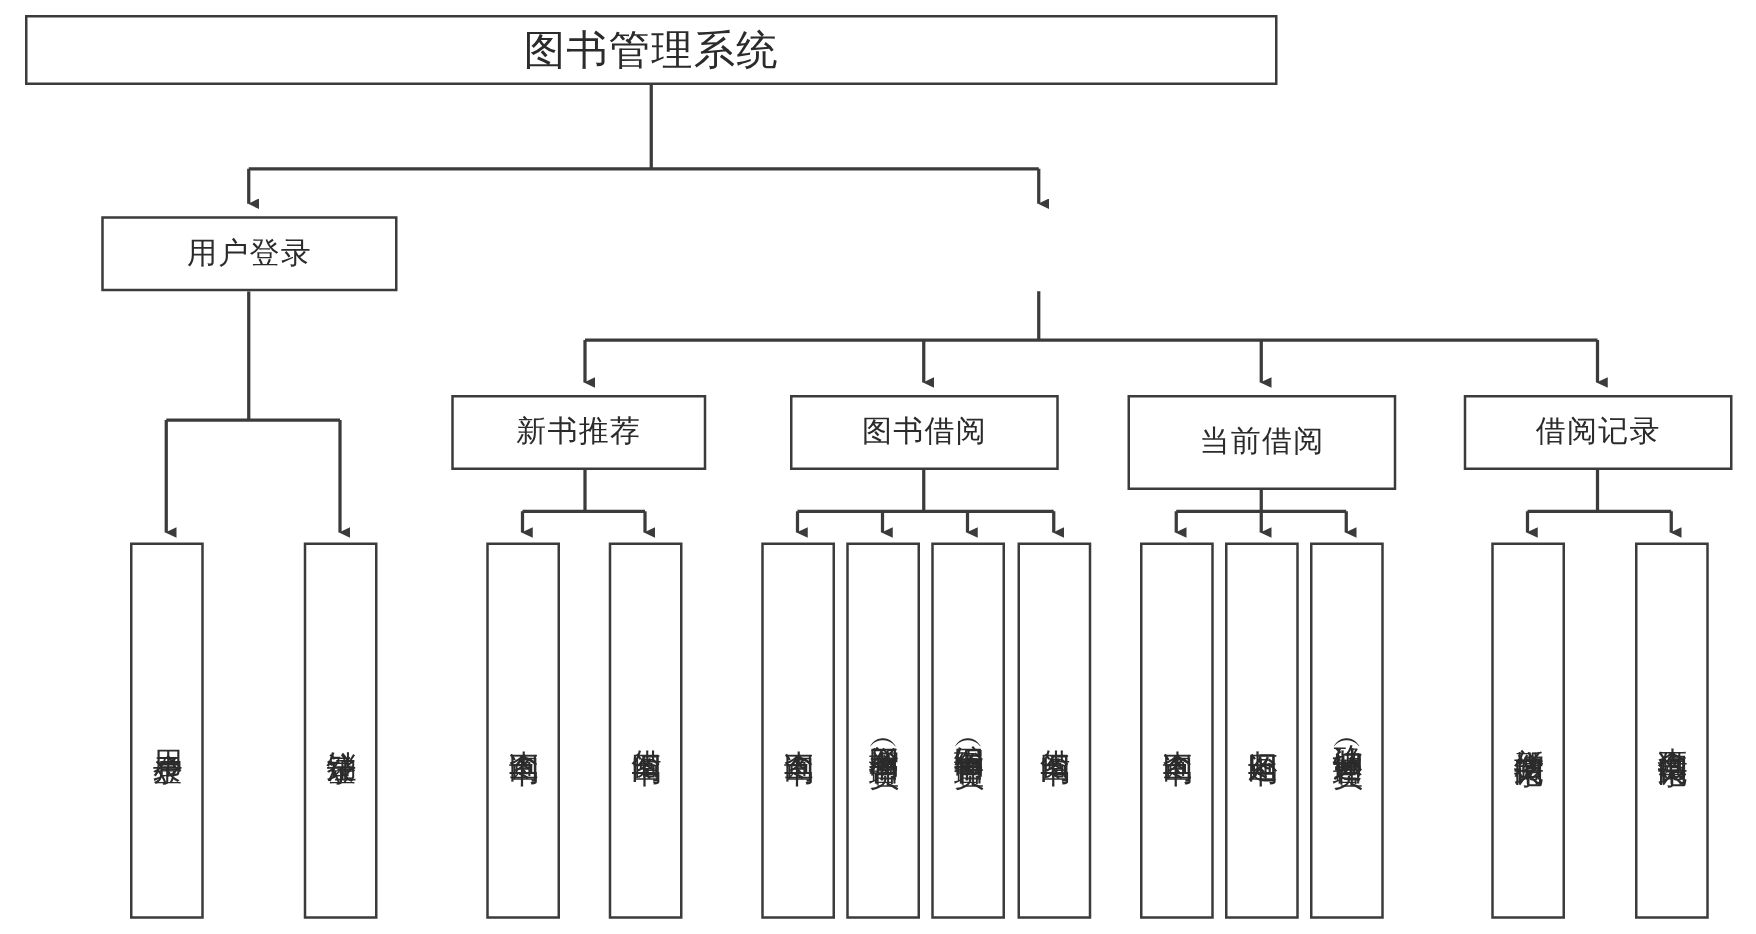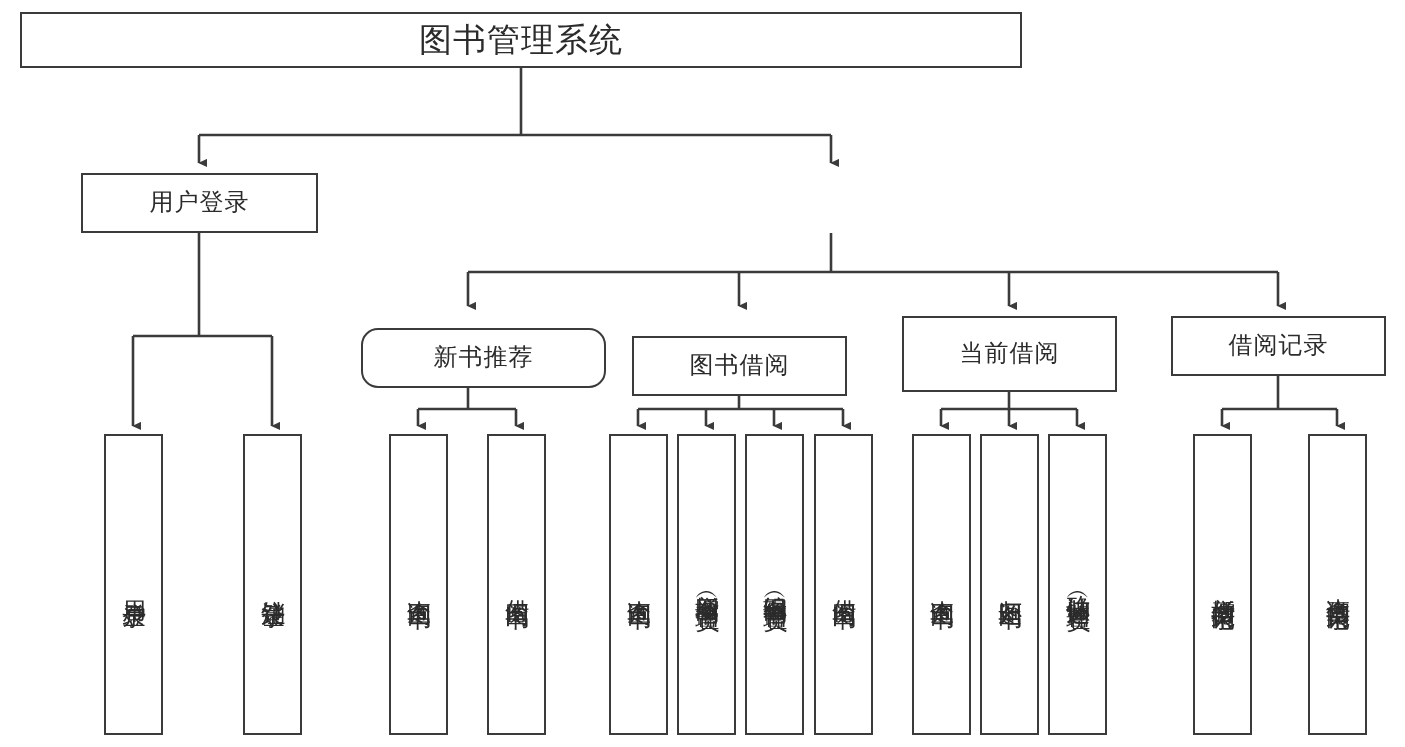--- a/index.html
+++ b/index.html
@@ -125,24 +125,24 @@
   </svg>
 
   <div class="node horiz root" style="left:20px; top:12px; width:1002px; height:56px;">
     <span>图书管理系统</span>
   </div>
 
   <div class="node horiz" style="left:81px; top:173px; width:237px; height:60px;">
     <span>用户登录</span>
   </div>
 
-  <div class="node horiz" style="left:361px; top:328px; width:245px; height:60px;border-radius:17px;">
+  <div class="node horiz" style="left:361px; top:316px; width:204px; height:60px;">
     <span>新书推荐</span>
   </div>
-  <div class="node horiz" style="left:632px; top:316px; width:215px; height:60px;margin-top:20px;">
+  <div class="node horiz" style="left:632px; top:316px; width:215px; height:60px;">
     <span>图书借阅</span>
   </div>
   <div class="node horiz" style="left:902px; top:316px; width:215px; height:76px;">
     <span>当前借阅</span>
   </div>
   <div class="node horiz" style="left:1171px; top:316px; width:215px; height:60px;">
     <span>借阅记录</span>
   </div>
 
   <div class="node leaf" style="left:104px; top:434px; width:59px; height:301px;">

